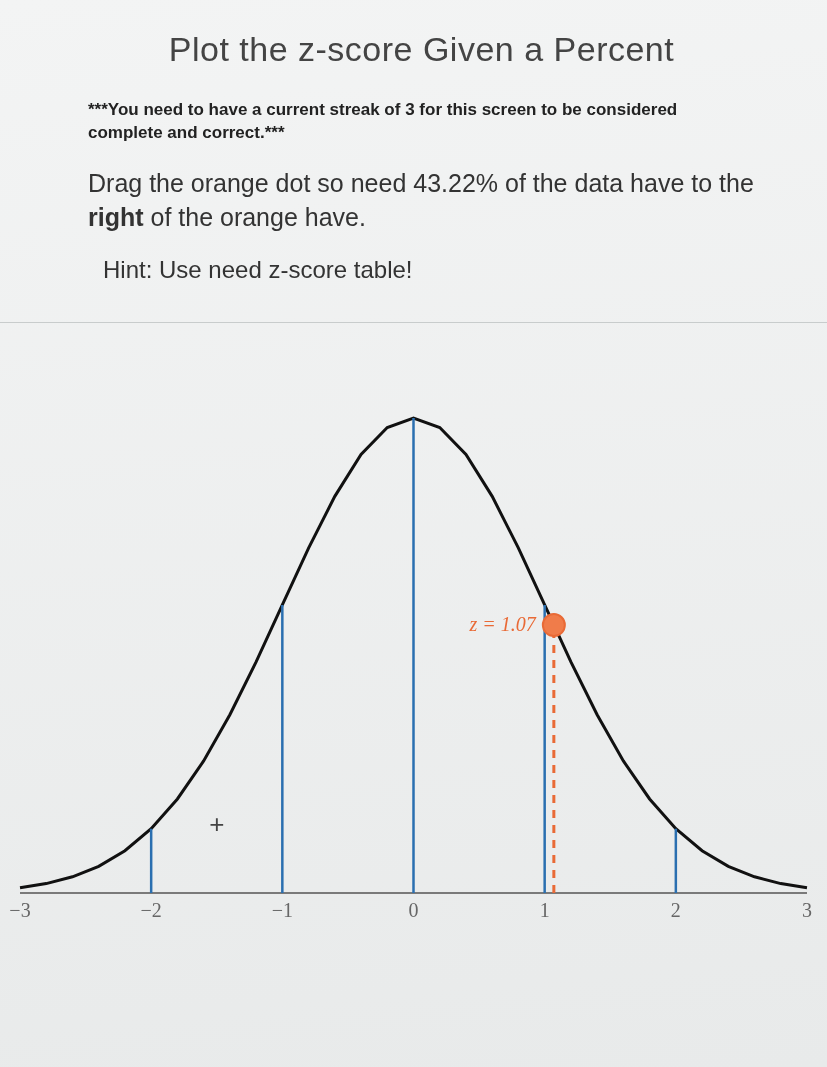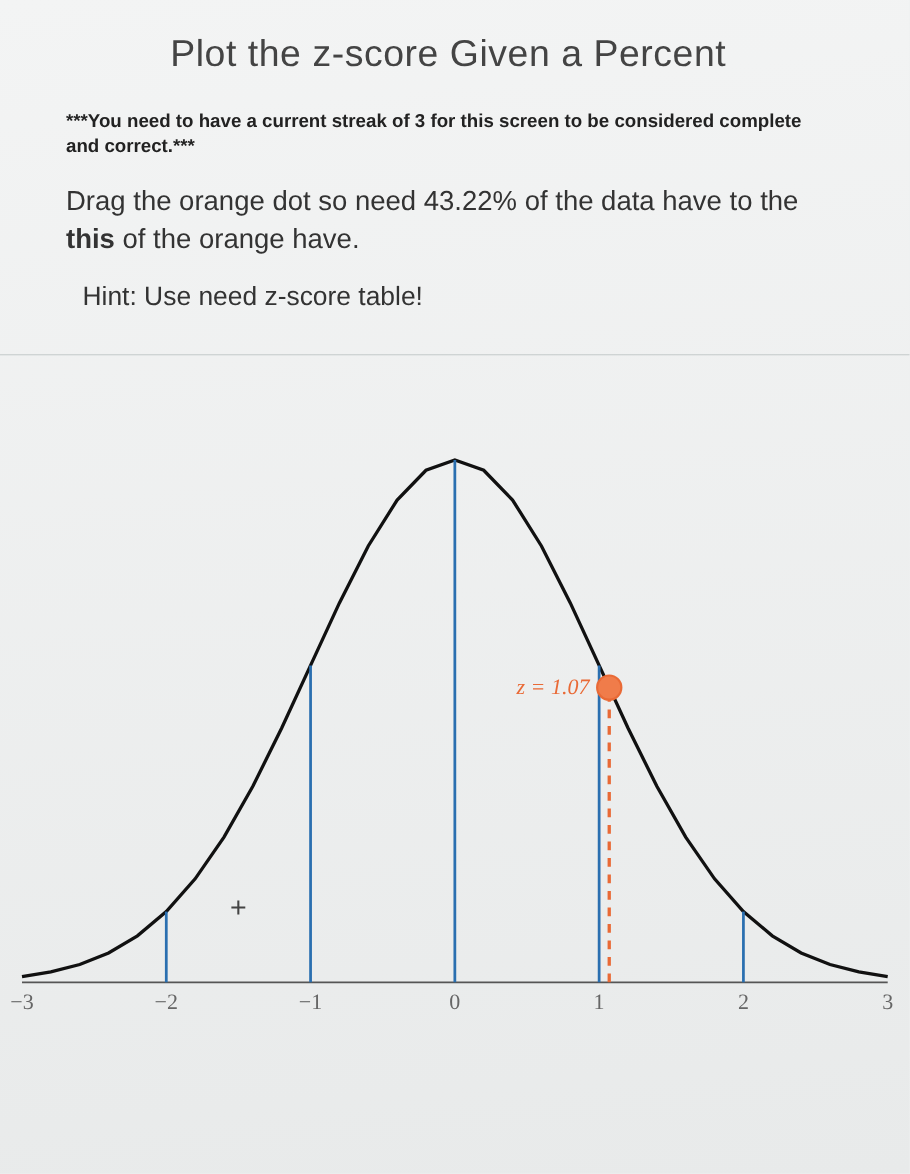--- a/index.html
+++ b/index.html
@@ -11,20 +11,21 @@
     color: #2b2b2b;
     overflow: hidden;
   }
   .container {
     width: 100%;
     height: 100%;
     background: linear-gradient(175deg, #f3f4f4 0%, #e8eaea 100%);
   }
   .header {
     padding: 30px 72px 20px 60px;
+    margin-left: 28px;
   }
   .title {
     font-size: 34px;
     font-weight: 400;
     color: #444;
     text-align: center;
     margin-bottom: 30px;
     letter-spacing: 0.5px;
   }
   .streak {
@@ -84,21 +85,21 @@
 <div class="container">
 
   <div class="header">
     <div class="title">Plot the z-score Given a Percent</div>
 
     <div class="streak">
       <span class="stars bold">***</span><span class="bold">You need to have a current streak of </span><span class="bold">3</span><span class="bold"> for this screen to be considered complete and correct.</span><span class="stars bold">***</span>
     </div>
 
     <div class="instr">
-      <span>Drag the orange dot so need </span><span>43.22%</span><span> of the data have to the </span><span class="bold">this</span><span> of the orange have.</span>
+      <span>Drag the orange dot so need </span><span>43.22%</span><span> of the data have to the </span><span class="bold">right</span><span> of the orange have.</span>
     </div>
 
     <div class="hint">Hint: Use need z-score table!</div>
   </div>
 
   <div class="divider"></div>
 
   <div class="plot-wrap">
     <svg id="chart-svg" width="807" height="600">
         <line x1="10" y1="560" x2="797" y2="560" stroke="#555555" stroke-width="1.5"></line>

